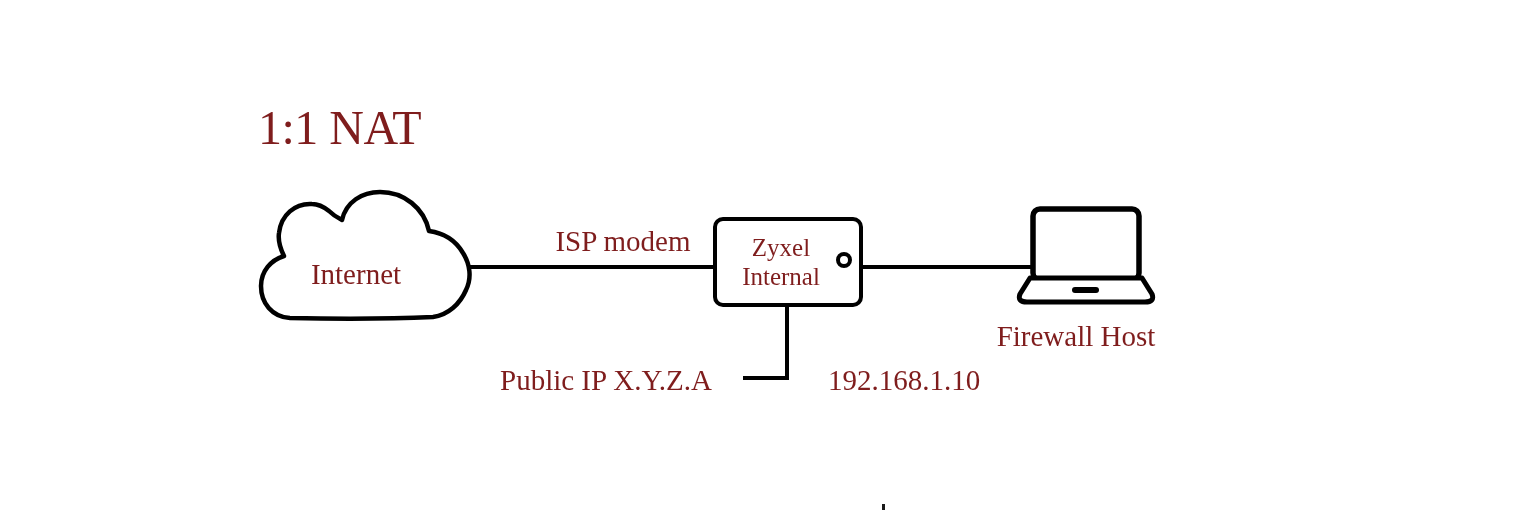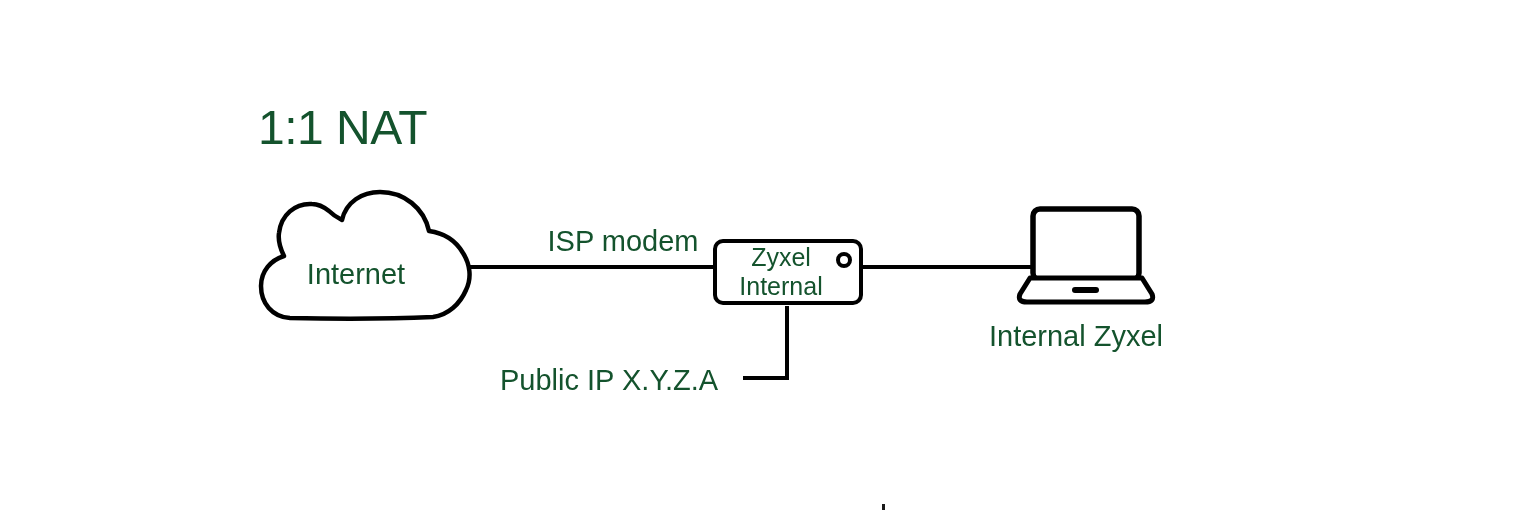--- a/index.html
+++ b/index.html
@@ -6,22 +6,22 @@
     margin: 0;
     padding: 0;
     background: #ffffff;
   }
   .canvas {
     position: relative;
     width: 1519px;
     height: 515px;
     background: #ffffff;
     overflow: hidden;
-    font-family: Liberation Sans, sans-serif;
-    color: #14532d;
+    font-family: Liberation Serif, serif;
+    color: #7f1d1d;
   }
   .abs { position: absolute; }
   .diagram-title {
     left: 258px;
     top: 100px;
     font-size: 48px;
     font-weight: 500;
     letter-spacing: -0.5px;
     white-space: nowrap;
   }
@@ -68,34 +68,33 @@
     background: #000000;
   }
   .link-wan   { left: 468px; top: 265px; width: 247px; }
   .link-lan   { left: 861px; top: 265px; width: 172px; }
   .link-pubip-v { left: 785px; top: 306px; height: 74px; }
   .link-pubip-h { left: 743px; top: 376px; width: 46px; }
   .firewall-box {
     left: 713px;
     top: 217px;
     width: 150px;
-    height: 66px;
+    height: 90px;
     box-sizing: border-box;
     border: 4px solid #000000;
     border-radius: 10px;
     background: #ffffff;
     display: flex;
     flex-direction: column;
     align-items: center;
     justify-content: center;
     padding-right: 14px;
     font-size: 25px;
     line-height: 29px;
     text-align: center;
-    margin-top: 22px;
   }
   .firewall-led {
     left: 836px;
     top: 252px;
     width: 8px;
     height: 8px;
     border: 4px solid #000000;
     border-radius: 50%;
     background: #ffffff;
   }
@@ -142,21 +141,22 @@
   </div>
   <div class="abs firewall-led"></div>
 
   <div class="abs hline link-lan"></div>
 
   <svg class="abs laptop-svg" width="140" height="104" viewBox="0 0 140 104" aria-hidden="true">
     <rect x="17" y="6" width="106" height="71" rx="7" fill="#ffffff" stroke="#000000" stroke-width="5.5"></rect>
     <path d="M 14 75 L 126 75 L 136 91 Q 139 99 129 99 L 11 99 Q 1 99 4 91 Z" fill="#ffffff" stroke="#000000" stroke-width="5" stroke-linejoin="round"></path>
     <rect x="56" y="84" width="27" height="6" rx="3" fill="#000000"></rect>
   </svg>
-  <div class="abs label internal-host-label">Internal Zyxel</div>
+  <div class="abs label internal-host-label">Firewall Host</div>
 
   <div class="abs vline link-pubip-v"></div>
   <div class="abs hline link-pubip-h"></div>
   <div class="abs label public-ip-label">Public IP X.Y.Z.A</div>
+  <div class="abs label lan-ip-label">192.168.1.10</div>
 
   <div class="abs stray-mark"></div>
 
 </div>
 
 </body></html>

